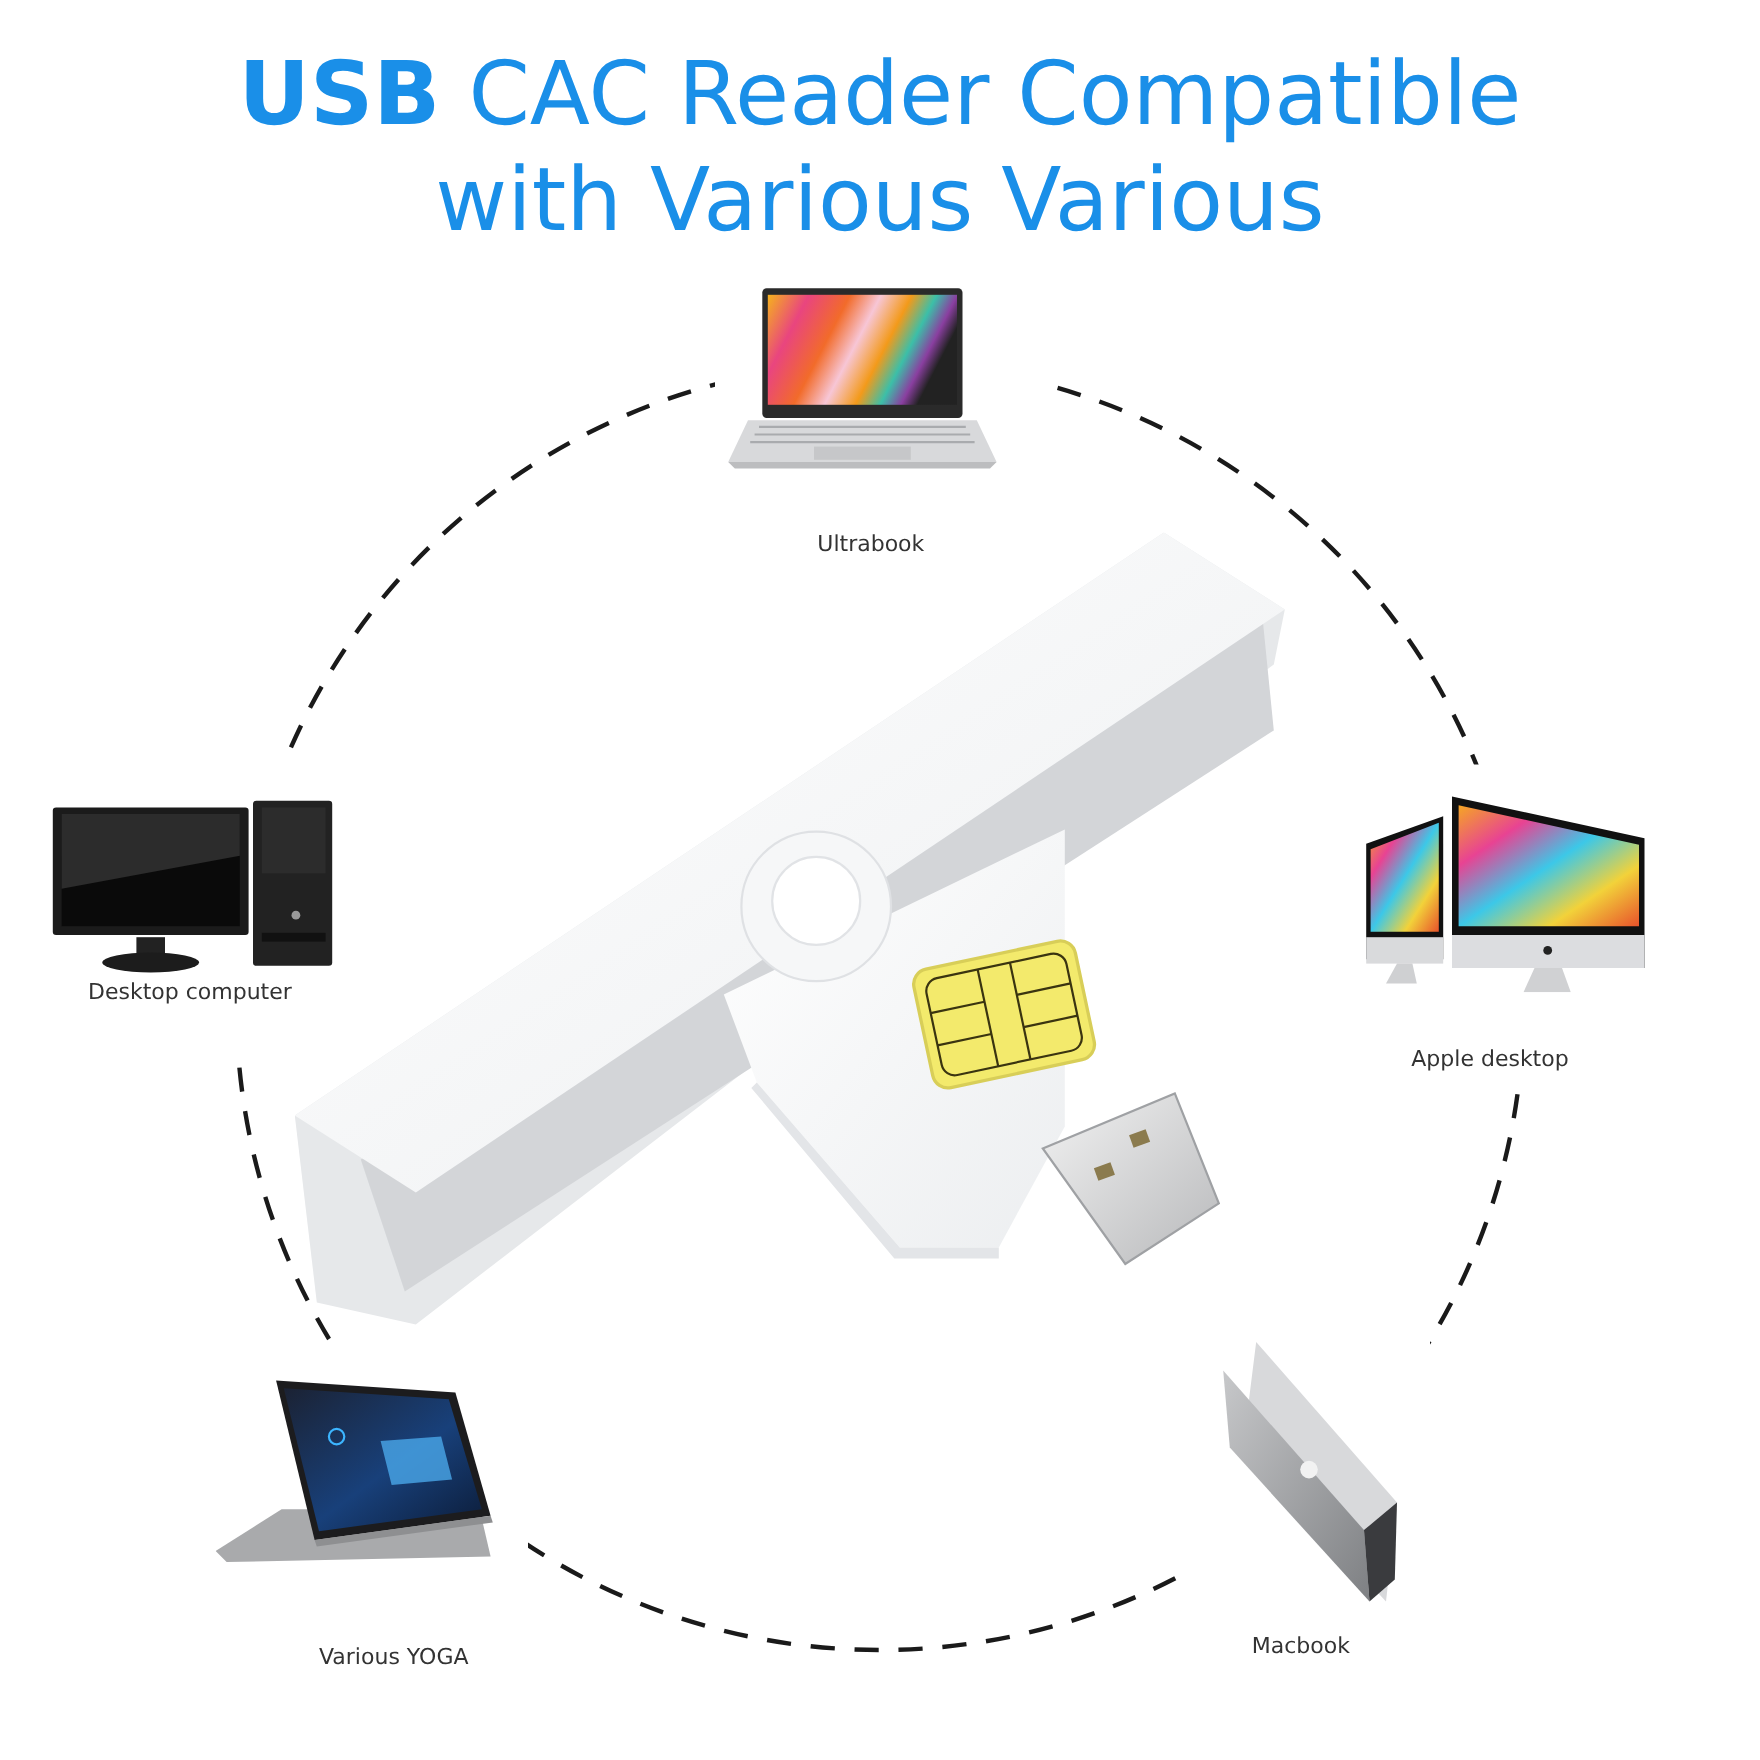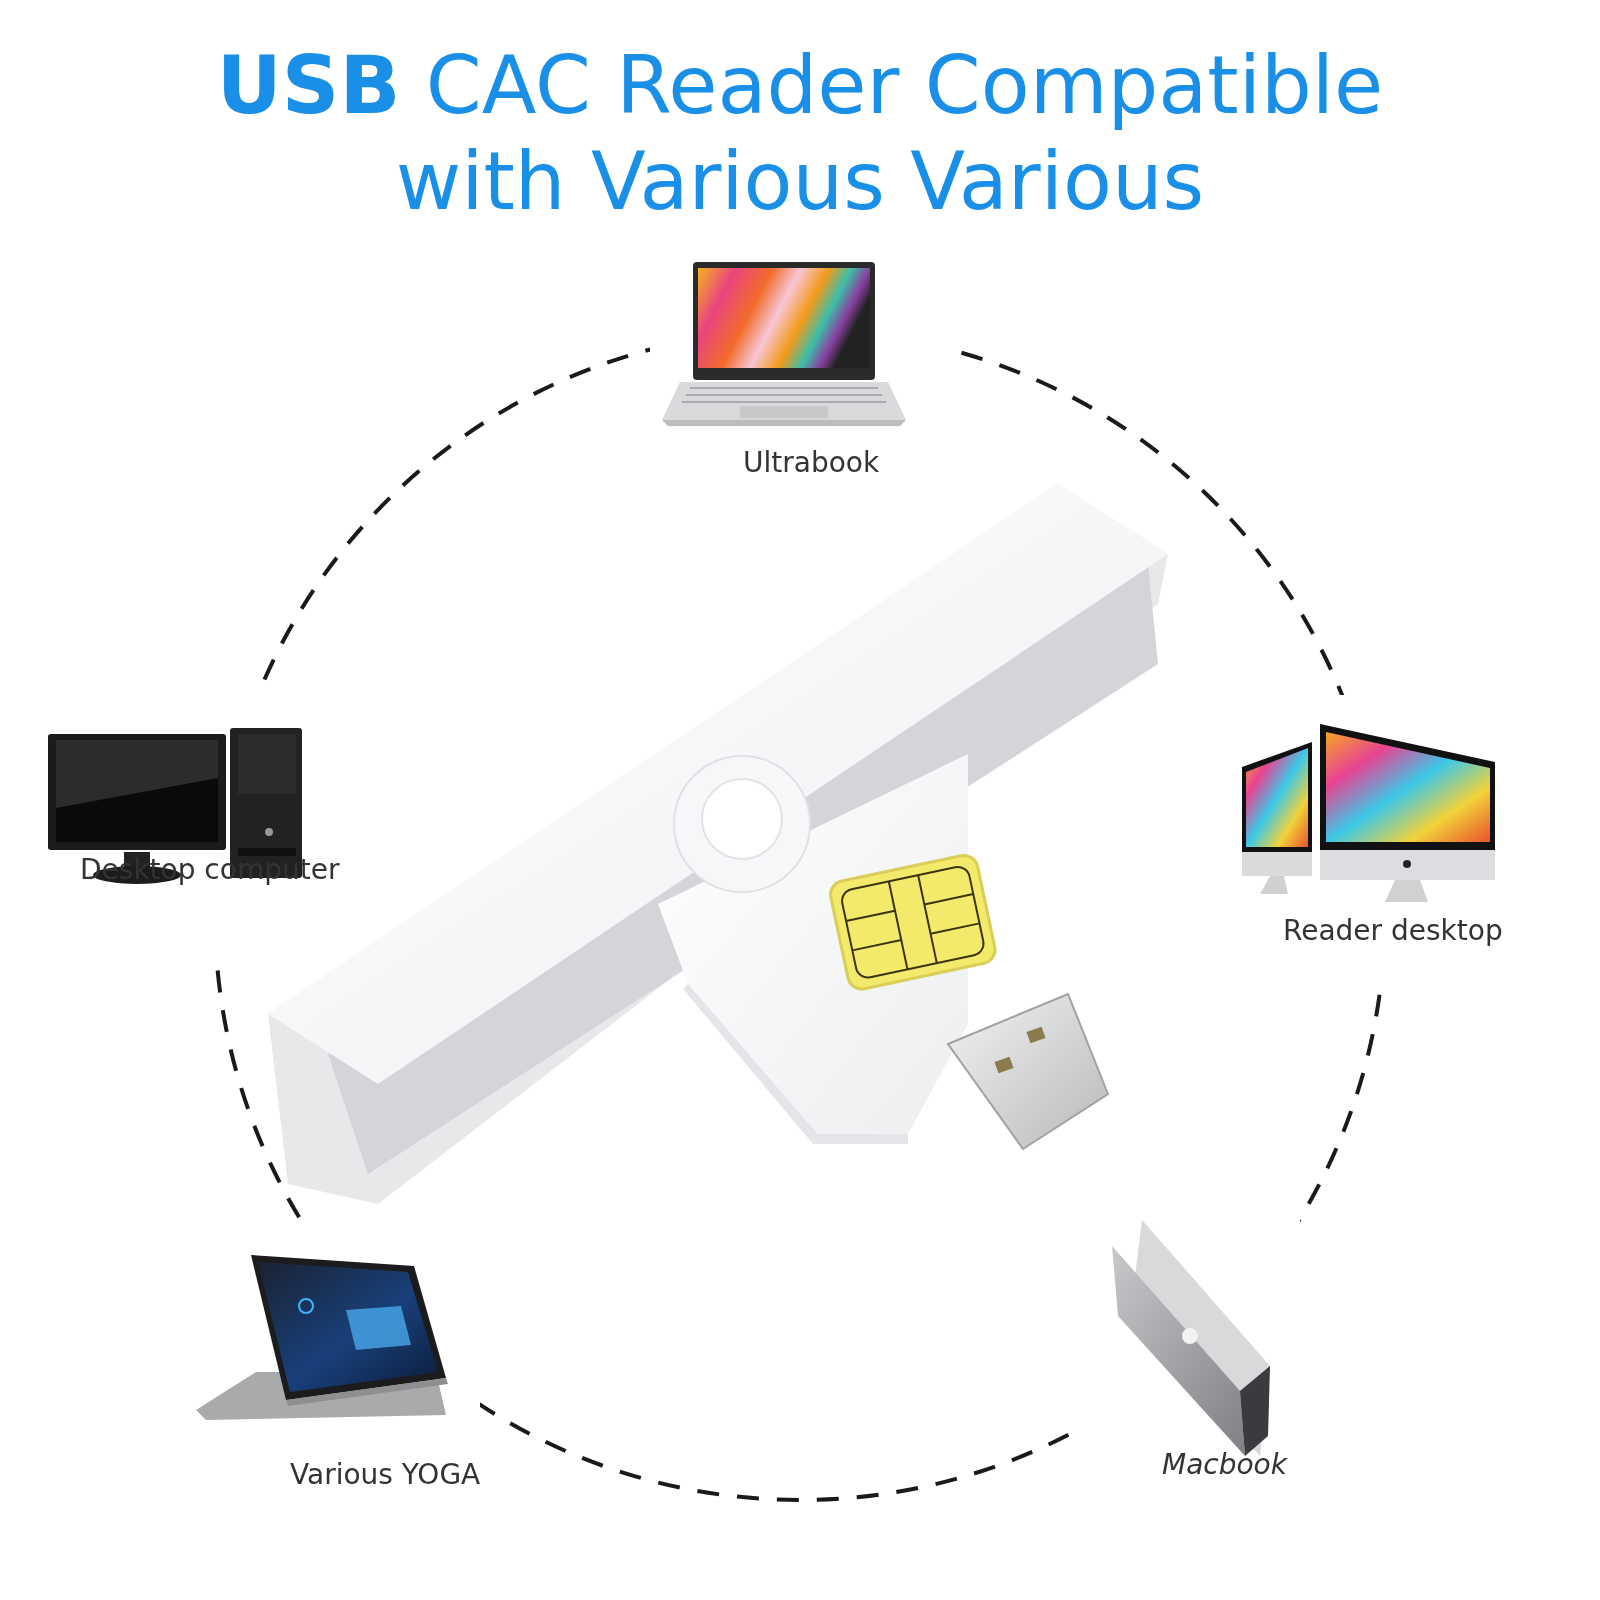--- a/index.html
+++ b/index.html
@@ -3,21 +3,21 @@
 <meta charset="utf-8">
 <style>
   html, body { margin:0; padding:0; background:#ffffff; }
   body { width:1600px; height:1600px; position:relative; overflow:hidden; font-family:"DejaVu Sans", sans-serif; }
   .title { position:absolute; left:0; width:1600px; text-align:center; color:#1a8fe8; font-size:80px; line-height:96px; }
   .title.l1 { top:38px; }
   .title.l2 { top:134px; }
   .title b { font-weight:bold; }
   .title span.reg { font-weight:normal; }
   .circle { position:absolute; left:0; top:0; }
-  .label { position:absolute; color:#333; font-size:28px; font-family:"DejaVu Sans", sans-serif; white-space:nowrap; }
+  .label { position:absolute; color:#333; font-size:20px; font-family:"DejaVu Sans", sans-serif; white-space:nowrap;margin-top:36px; }
   .device { position:absolute; }
 </style>
 </head>
 <body>
 
 <div class="title l1"><b>USB</b><span class="reg"> CAC Reader Compatible</span></div>
 <div class="title l2">with Various Various</div>
 
 <svg class="circle" width="1600" height="1600" viewBox="0 0 1600 1600">
   <circle cx="800" cy="915" r="585" fill="none" stroke="#1a1a1a" stroke-width="4" stroke-dasharray="22 18"></circle>
@@ -89,21 +89,21 @@
     <path d="M6 60 L68 36 L68 135 L6 135 Z" fill="url(#im)"></path>
     <rect x="2" y="140" width="70" height="24" fill="#d9dadc"></rect>
     <path d="M30 164 L44 164 L48 182 L20 182 Z" fill="#cfd0d2"></path>
     <path d="M80 12 L255 50 L255 168 L80 168 Z" fill="#111"></path>
     <path d="M86 20 L250 56 L250 130 L86 130 Z" fill="url(#im)"></path>
     <rect x="80" y="138" width="175" height="30" fill="#dcdde0"></rect>
     <path d="M155 168 L180 168 L188 190 L145 190 Z" fill="#d0d1d3"></path>
     <circle cx="167" cy="152" r="4" fill="#222"></circle>
   </svg>
 </div>
-<div class="label" style="left:1283px;top:914px;">Reader desktop</div>
+<div class="label" style="left:1283px;top:914px;">Apple desktop</div>
 
 <div class="device" style="left:196px;top:1250px;">
   <svg width="260" height="180" viewBox="0 0 260 180">
     <defs>
       <linearGradient id="yg" x1="0" y1="0" x2="1" y2="1">
         <stop offset="0" stop-color="#1b2233"></stop>
           <stop offset="0.55" stop-color="#18407a"></stop>
         <stop offset="1" stop-color="#0c1c38"></stop>
       </linearGradient>
     </defs>
@@ -124,21 +124,21 @@
         <stop offset="0" stop-color="#c7c8ca"></stop>
           <stop offset="1" stop-color="#7e8083"></stop>
       </linearGradient>
     </defs>
     <path d="M32 4 L160 150 L150 240 L20 100 Z" fill="#d8d9db"></path>
     <path d="M2 30 L130 175 L135 240 L8 100 Z" fill="url(#mb)"></path>
     <path d="M130 175 L160 150 L158 220 L135 240 Z" fill="#3a3b3e"></path>
     <circle cx="80" cy="120" r="8" fill="#f2f2f2"></circle>
   </svg>
 </div>
-<div class="label" style="left:1162px;top:1448px;font-style:italic;">Macbook</div>
+<div class="label" style="left:1138px;top:1448px;">Macbook</div>
 
 <div class="device" style="left:268px;top:484px;">
   <svg width="920" height="740" viewBox="0 0 920 740">
     <defs>
       <linearGradient id="wb" x1="0" y1="0" x2="1" y2="1">
         <stop offset="0" stop-color="#ffffff"></stop>
           <stop offset="1" stop-color="#eceef0"></stop>
       </linearGradient>
       <linearGradient id="usb" x1="0" y1="0" x2="1" y2="1">
         <stop offset="0" stop-color="#f2f2f2"></stop>

